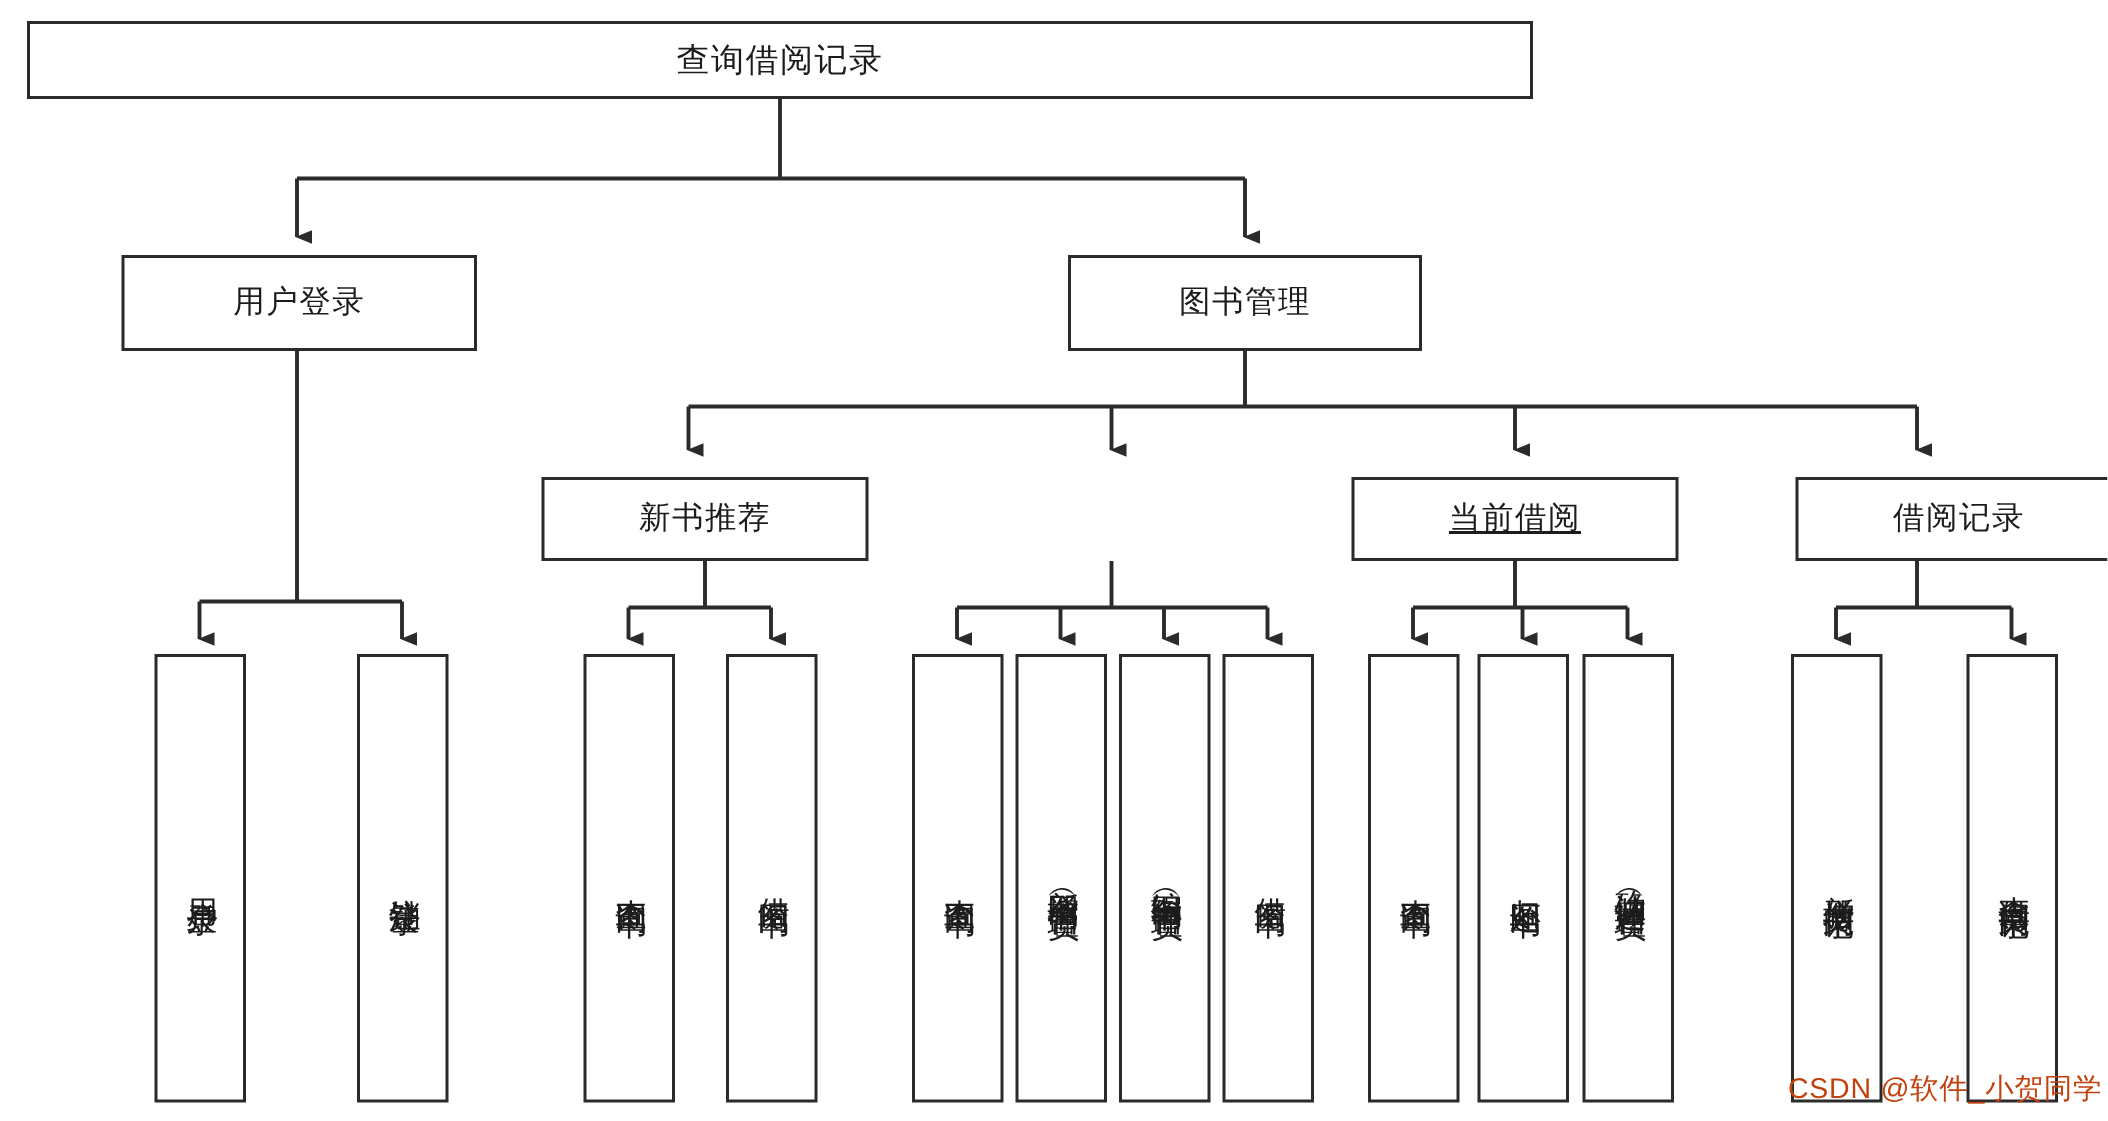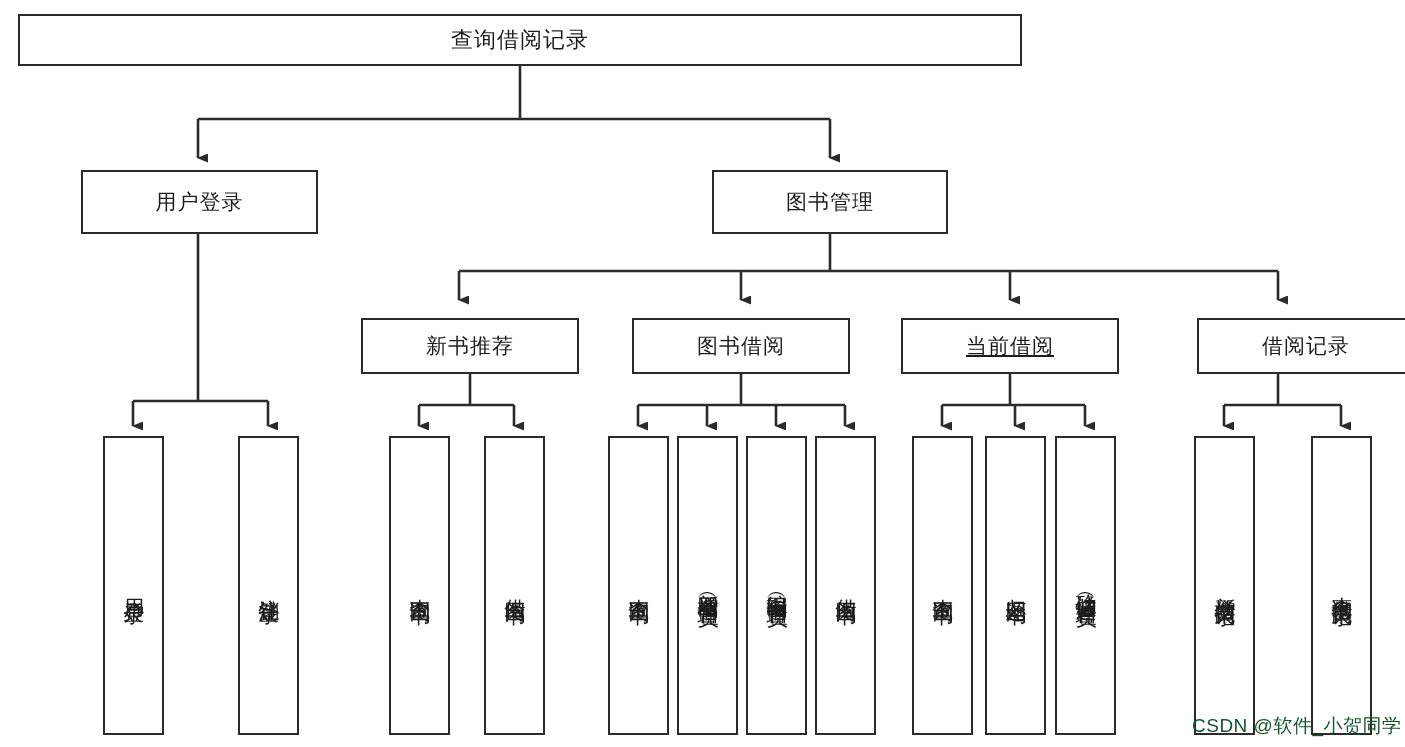--- a/index.html
+++ b/index.html
@@ -53,21 +53,21 @@
     line-height: 1.18;
     letter-spacing: 2px;
     white-space: nowrap;
     display: block;
   }
   .watermark {
     position: absolute;
     left: 1192px;
     top: 713px;
     font-size: 19px;
-    color: #14532d;
+    color: #c2410c;
     letter-spacing: 0.5px;
     white-space: nowrap;
     z-index: 3;
     font-family: "Liberation Sans", "DejaVu Sans", sans-serif;
   }
 </style>
 </head>
 <body>
 
 <div id="canvas">
@@ -129,23 +129,20 @@
   <div class="node h" style="left:81px; top:170px; width:237px; height:64px;">
     <span>用户登录</span>
   </div>
   <div class="node h" style="left:361px; top:318px; width:218px; height:56px;">
     <span>新书推荐</span>
   </div>
 
   <div class="node h" style="left:712px; top:170px; width:236px; height:64px;">
     <span>图书管理</span>
   </div>
-  <div class="node h" style="left:632px; top:318px; width:218px; height:56px;">
-    <span>图书借阅</span>
-  </div>
   <div class="node h" style="left:901px; top:318px; width:218px; height:56px;text-decoration:underline;">
     <span>当前借阅</span>
   </div>
   <div class="node h" style="left:1170px; top:318px; width:218px; height:56px;margin-left:27px;">
     <span>借阅记录</span>
   </div>
 
   <div class="node v" style="left:103px; top:436px; width:61px; height:299px;">
     <span class="vtext">用户登录</span>
   </div>

